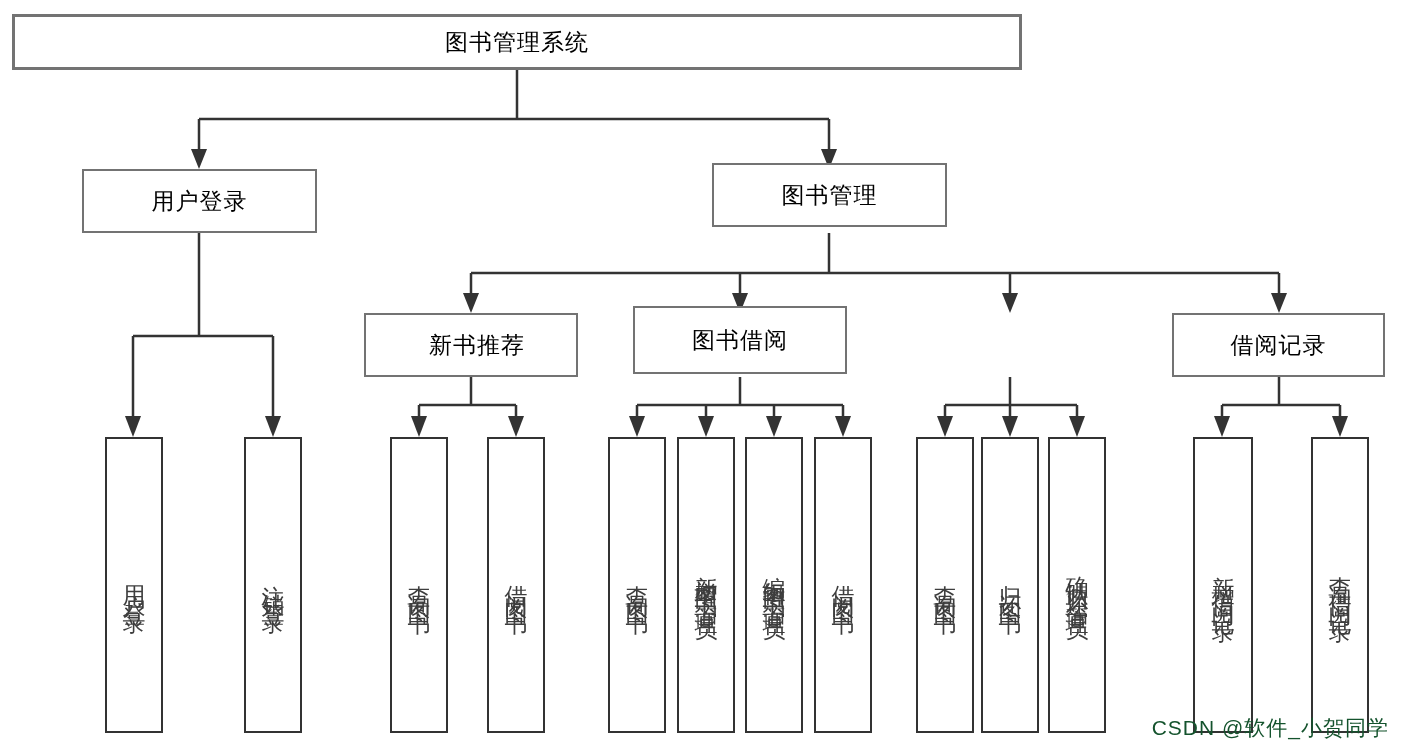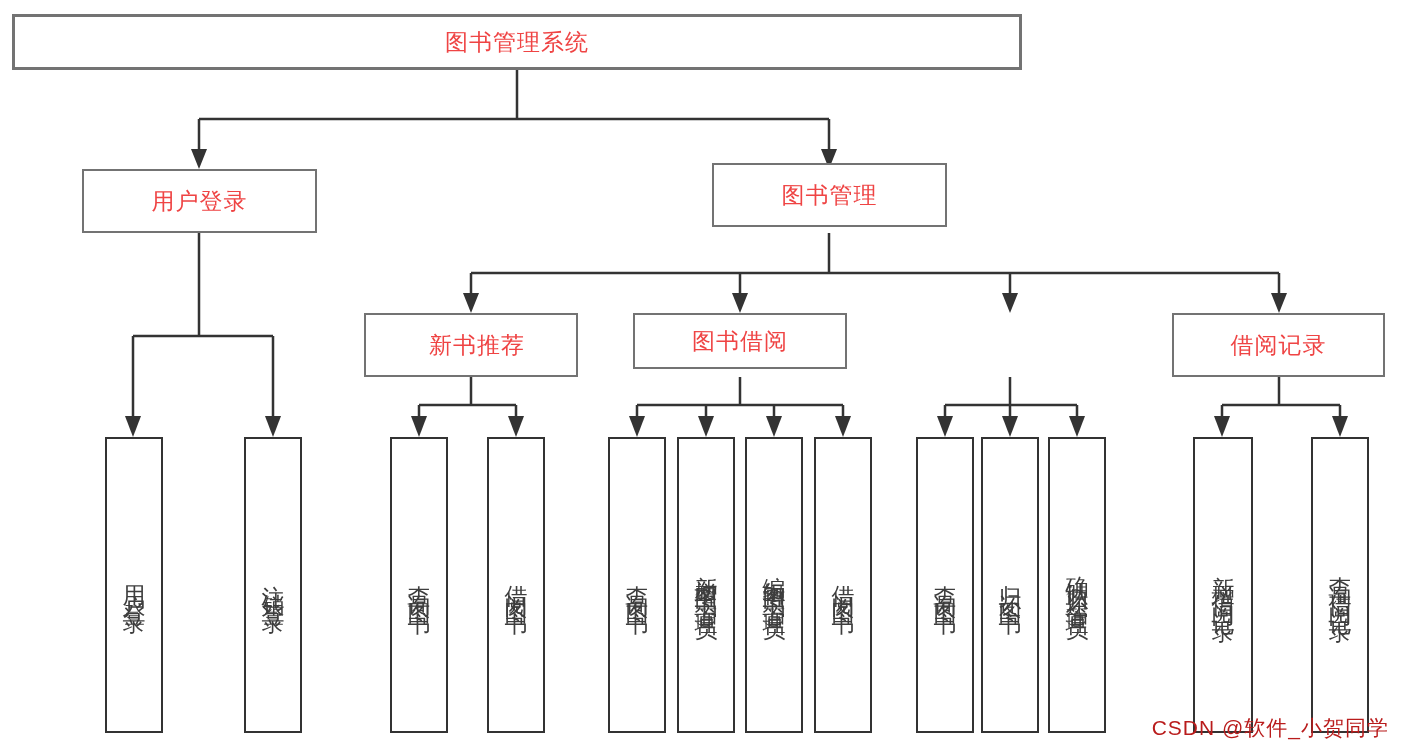--- a/index.html
+++ b/index.html
@@ -16,21 +16,21 @@
     pointer-events:none;
   }
   .node{
     position:absolute;
     border:2px solid #737373;
     background:#ffffff;
     display:flex;align-items:center;justify-content:center;
     box-sizing:border-box;
     font-size:23px;
     letter-spacing:1px;
-    color:#ef4444;
+    color:#000000;
   }
   .node.root{border-width:3px;font-size:23px;}
   .vnode{
     position:absolute;
     border:2px solid #333333;
     background:#ffffff;
     display:flex;align-items:center;justify-content:center;
     box-sizing:border-box;
     top:437px;height:296px;width:58px;
     font-size:23px;
@@ -41,21 +41,21 @@
     text-orientation:mixed;
     letter-spacing:9px;
     line-height:1;
     white-space:nowrap;
   }
   .vnode.tight span{letter-spacing:6px;}
   .watermark{
     position:absolute;
     right:16px;top:714px;
     font-size:21px;
-    color:#b91c1c;
+    color:#14532d;
     letter-spacing:1px;
     white-space:nowrap;
     z-index:5;
   }
 </style>
 </head>
 <body>
 
 <div class="stage">
 
@@ -99,21 +99,21 @@
       <path d="M1332,416 L1348,416 L1340,437 Z"></path>
     </g>
   </svg>
 
   <div class="node root" style="left:12px;top:14px;width:1010px;height:56px;">图书管理系统</div>
 
   <div class="node" style="left:82px;top:169px;width:235px;height:64px;">用户登录</div>
   <div class="node" style="left:712px;top:163px;width:235px;height:64px;">图书管理</div>
 
   <div class="node" style="left:364px;top:313px;width:214px;height:64px;padding-left:12px;">新书推荐</div>
-  <div class="node" style="left:633px;top:313px;width:214px;height:56px;">图书借阅</div>
+  <div class="node" style="left:633px;top:306px;width:214px;height:68px;">图书借阅</div>
   <div class="node" style="left:1172px;top:313px;width:213px;height:64px;">借阅记录</div>
 
   <div class="vnode" style="left:105px;">
     <span>用户登录</span>
   </div>
   <div class="vnode" style="left:244px;">
     <span>注销登录</span>
   </div>
 
   <div class="vnode" style="left:390px;">

